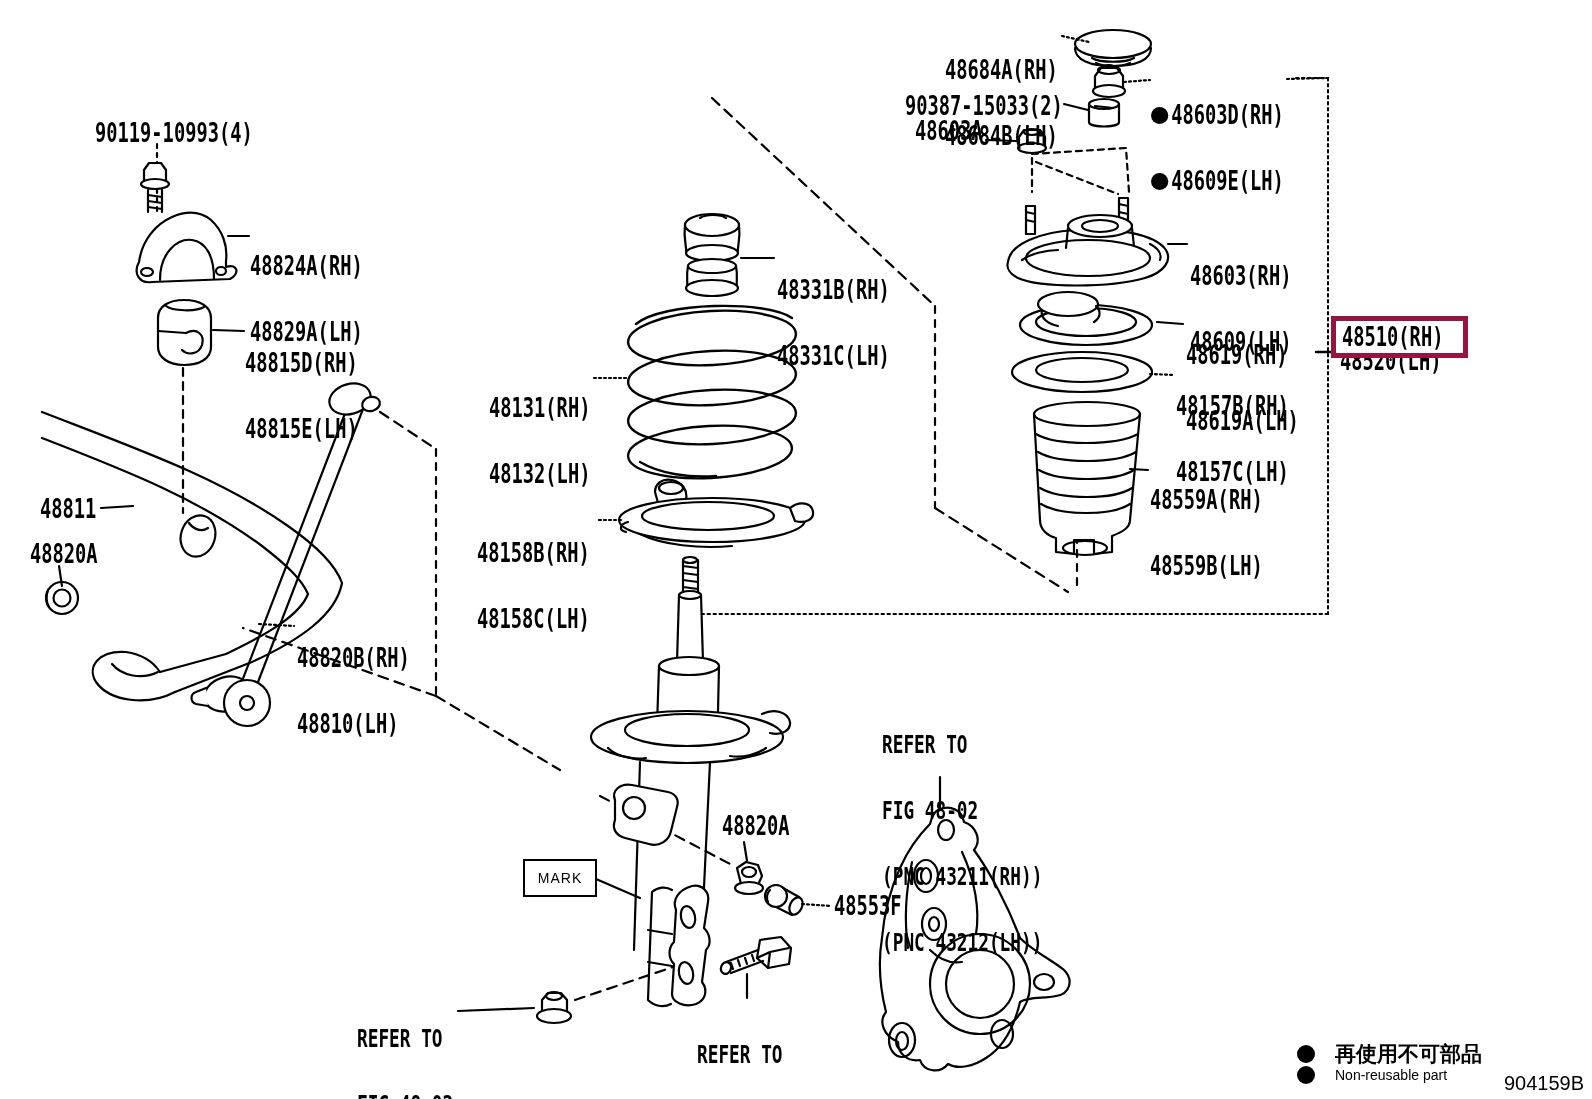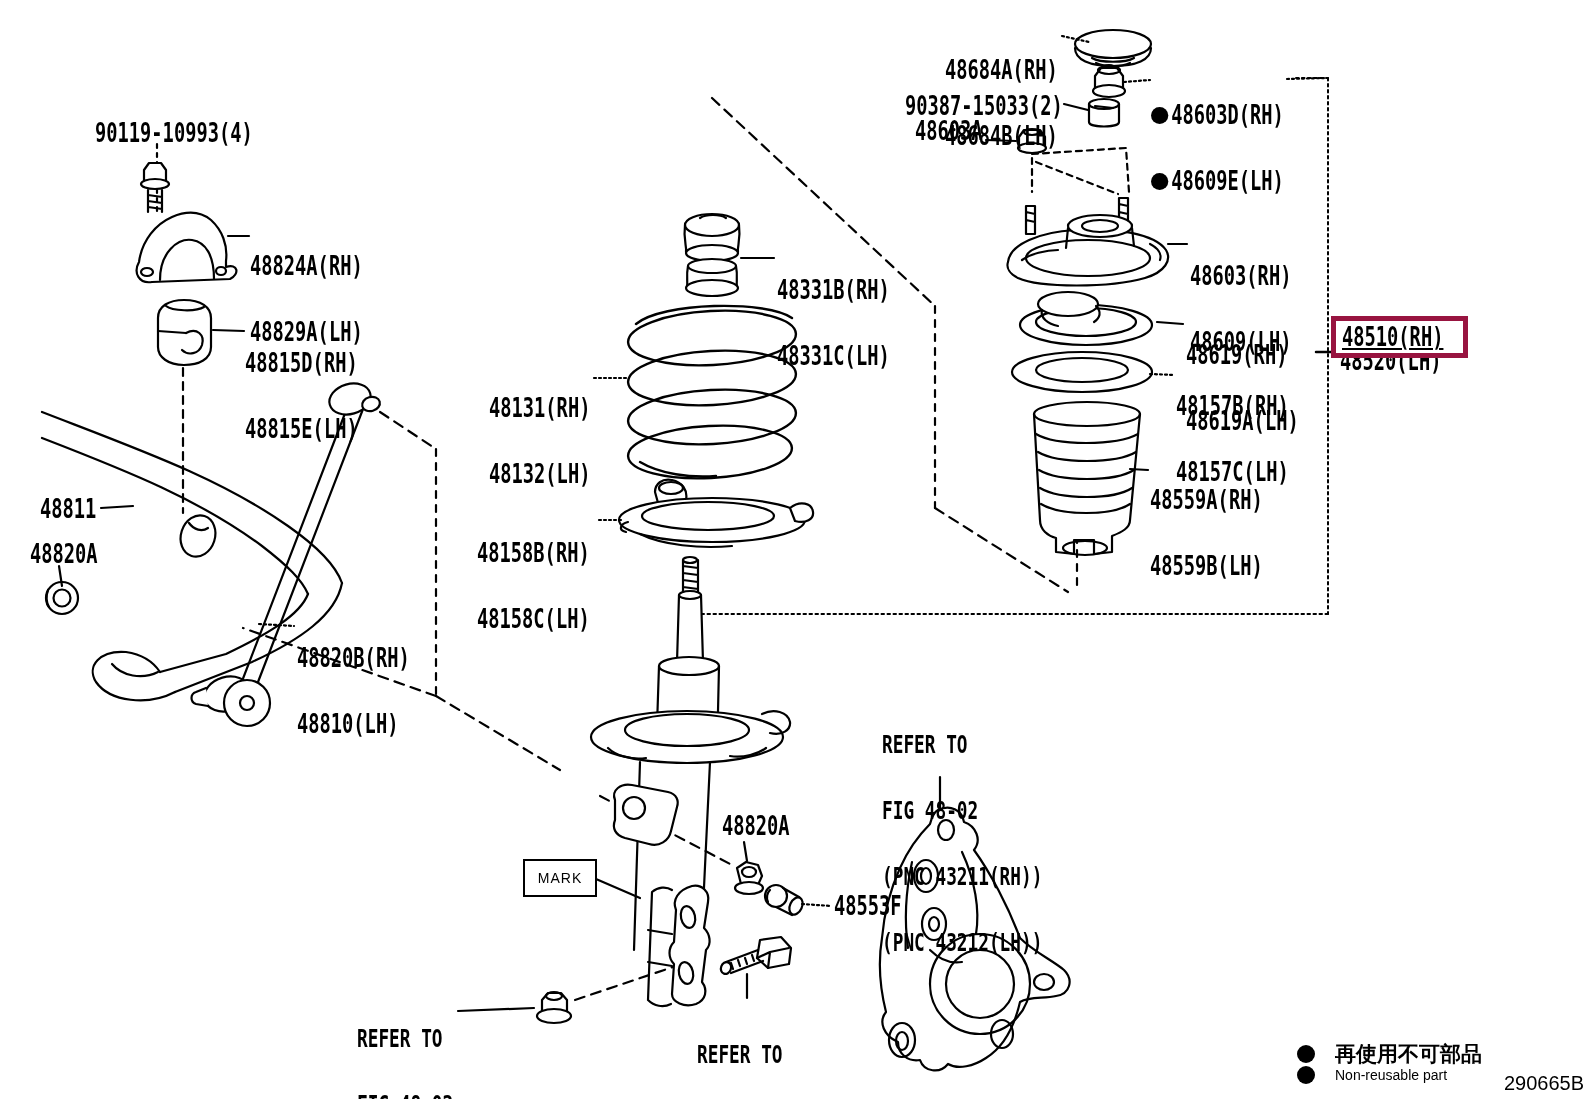--- a/index.html
+++ b/index.html
@@ -362,21 +362,21 @@
     <div>48619A(LH)</div>
   </div>
 
   <div class="plabel" style="left:1176px;top:351px">
     <div>48157B(RH)</div>
     <div>48157C(LH)</div>
   </div>
 
   <div class="plabel under" style="left:1340px;top:350px">48520(LH)</div>
 
-  <div class="hlbox" style="border-color: rgb(152, 20, 64); text-decoration: underline;">
+  <div class="hlbox" style="border-color: rgb(152, 20, 64);">
     <span>48510(RH)</span>
   </div>
 
   <div class="plabel" style="left:1150px;top:445px">
     <div>48559A(RH)</div>
     <div>48559B(LH)</div>
   </div>
 
   <div class="plabel" style="left:722px;top:815px">48820A</div>
 
@@ -407,15 +407,15 @@
 
   <div class="legendrow" style="left:1297px;top:1040px">
     <span class="ldot"></span>
     <span class="legend-jp">再使用不可部品</span>
   </div>
   <div class="legendrow" style="left:1297px;top:1066px">
     <span class="ldot"></span>
     <span class="legend-en">Non-reusable part</span>
   </div>
 
-  <div class="docnum">290665B</div>
+  <div class="docnum">904159B</div>
 
 </div>
 
 </body></html>

